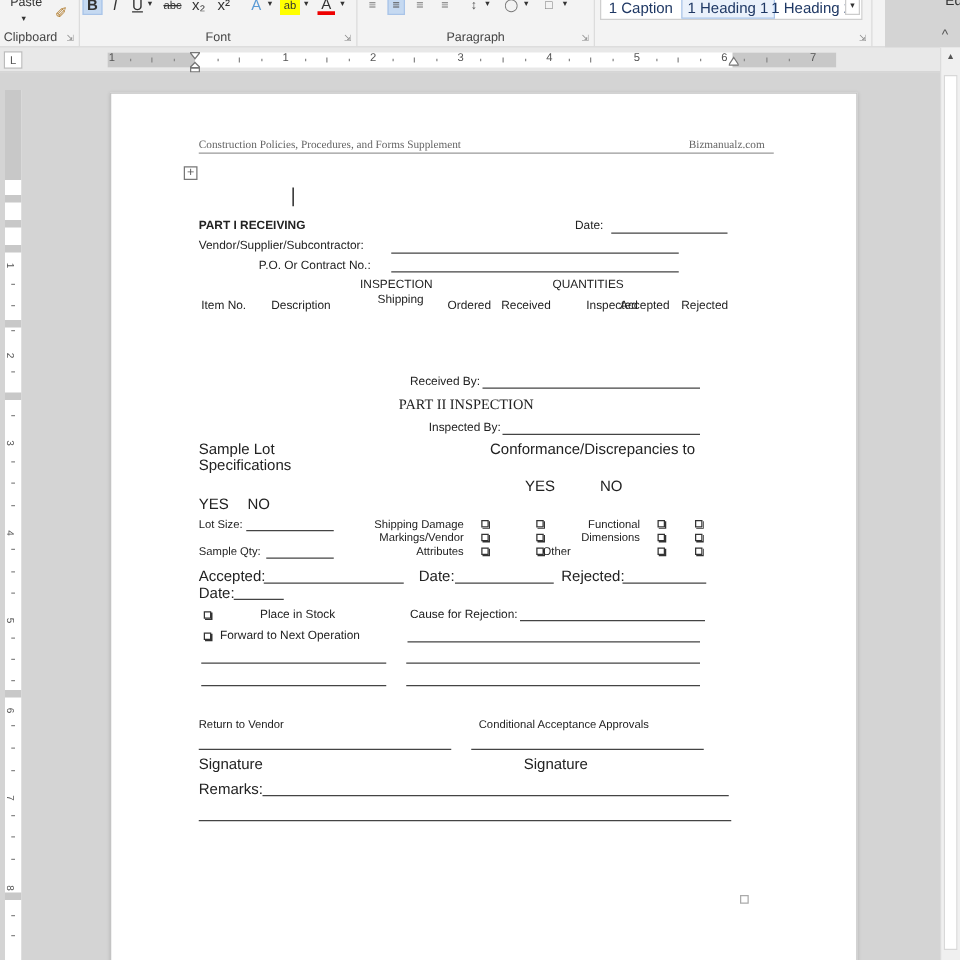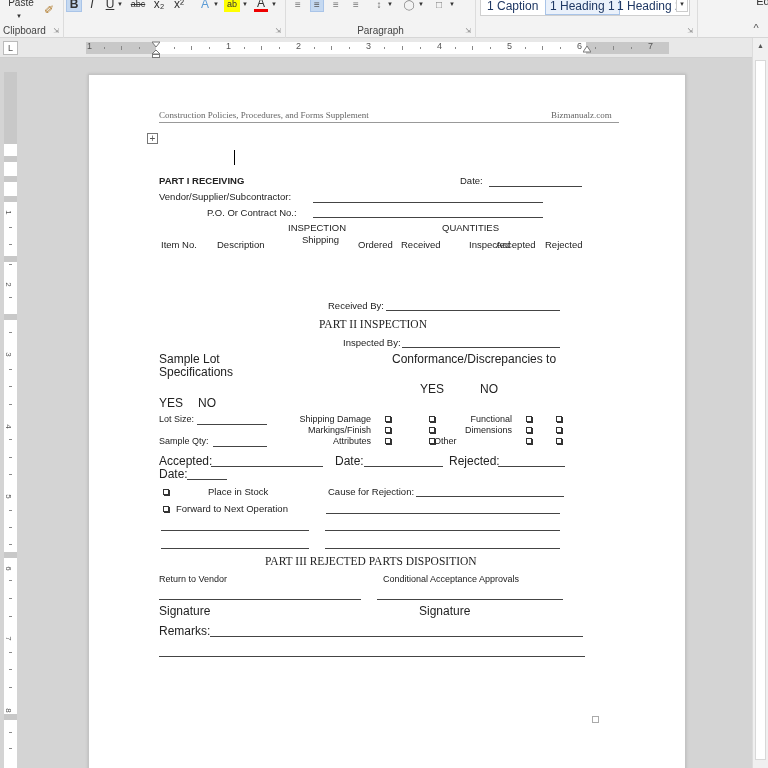--- a/index.html
+++ b/index.html
@@ -1,19 +1,19 @@
 <!DOCTYPE html>
 <html><head>
 <meta charset="utf-8">
 <style>
   * { box-sizing: border-box; margin: 0; padding: 0; }
   html, body { width: 768px; height: 768px; overflow: hidden; background: #d4d4d4; font-family: "Liberation Sans", sans-serif; }
 
   
-  .ribbon { position: absolute; left: 0; top: 0; width: 768px; height: 38px; background: #f3f3f3; border-bottom: 1px solid #d6d6d6; }
+  .ribbon { position: absolute; left: 0; top: 0; width: 708px; height: 38px; background: #f3f3f3; border-bottom: 1px solid #d6d6d6; }
   .grp { position: absolute; top: 0; height: 38px; border-right: 1px solid #dcdcdc; }
   .grp-label { position: absolute; bottom: 2px; left: 0; right: 0; text-align: center; font-size: 10px; color: #444; }
   .grp-launcher { position: absolute; bottom: 3px; right: 4px; font-size: 7px; color: #888; }
   .rb { position: absolute; top: -4px; height: 16px; font-size: 12px; color: #333; display: flex; align-items: center; justify-content: center; }
   .rb.sel { background: #c5d9f1; border: 1px solid #a9c4e8; }
   .styles-box { position: absolute; left: 480px; top: -4px; width: 210px; height: 20px; background: #fff; border: 1px solid #cfcfcf; }
   .style-item { position: absolute; top: 0; height: 18px; font-size: 12px; color: #1f3864; display: flex; align-items: center; padding: 0 4px; }
   .style-item.sel { border: 1px solid #a9c4e8; background: #eaf1fb; }
 
   
@@ -66,20 +66,21 @@
     <div class="rb" style="left:52px;width:8px;font-size:6px;">▼</div>
     <div class="rb" style="left:64px;width:20px;font-size:9px;text-decoration:line-through;">abc</div>
     <div class="rb" style="left:88px;width:14px;">x₂</div>
     <div class="rb" style="left:108px;width:14px;">x²</div>
     <div class="rb" style="left:134px;width:14px;color:#5b9bd5;">A</div>
     <div class="rb" style="left:148px;width:8px;font-size:6px;">▼</div>
     <div class="rb" style="left:160px;width:16px;background:#ffff00;color:#333;font-size:9px;">ab</div>
     <div class="rb" style="left:177px;width:8px;font-size:6px;">▼</div>
     <div class="rb" style="left:190px;width:14px;color:#333;border-bottom:3px solid #e00;">A</div>
     <div class="rb" style="left:206px;width:8px;font-size:6px;">▼</div>
+    <div class="grp-label">Font</div>
     <div class="grp-launcher">⇲</div>
   </div>
 
   <div class="grp" style="left:286px;width:190px;">
     <div class="rb" style="left:6px;width:12px;font-size:10px;color:#777;">≡</div>
     <div class="rb sel" style="left:24px;width:14px;font-size:10px;color:#555;">≡</div>
     <div class="rb" style="left:44px;width:12px;font-size:10px;color:#777;">≡</div>
     <div class="rb" style="left:64px;width:12px;font-size:10px;color:#777;">≡</div>
     <div class="rb" style="left:86px;width:14px;font-size:10px;color:#555;">↕</div>
     <div class="rb" style="left:100px;width:8px;font-size:6px;">▼</div>
@@ -249,21 +250,21 @@
 
   <div class="abs sans" style="left:70px;top:321px;font-size:12px;">YES</div>
   <div class="abs sans" style="left:109px;top:321px;font-size:12px;">NO</div>
 
   <div class="abs sans" style="left:70px;top:339px;font-size:9px;">Lot Size:</div>
   <div class="line" style="left:108px;top:349px;width:70px;"></div>
   <div class="abs sans" style="left:70px;top:361px;font-size:9px;">Sample Qty:</div>
   <div class="line" style="left:124px;top:371px;width:54px;"></div>
 
   <div class="abs sans" style="left:180px;top:339px;width:102px;text-align:right;font-size:9px;">Shipping Damage</div>
-  <div class="abs sans" style="left:180px;top:350px;width:102px;text-align:right;font-size:9px;">Markings/Finish</div>
+  <div class="abs sans" style="left:180px;top:350px;width:102px;text-align:right;font-size:9px;">Markings/Vendor</div>
   <div class="abs sans" style="left:180px;top:361px;width:102px;text-align:right;font-size:9px;">Attributes</div>
   <div class="cb" style="left:296px;top:341px;"></div>
   <div class="cb" style="left:296px;top:352px;"></div>
   <div class="cb" style="left:296px;top:363px;"></div>
   <div class="cb" style="left:340px;top:341px;"></div>
   <div class="cb" style="left:340px;top:352px;"></div>
   <div class="cb" style="left:340px;top:363px;"></div>
 
   <div class="abs sans" style="left:345px;top:339px;width:78px;text-align:right;font-size:9px;">Functional</div>
   <div class="abs sans" style="left:345px;top:350px;width:78px;text-align:right;font-size:9px;">Dimensions</div>
@@ -291,21 +292,20 @@
 
   <div class="cb" style="left:74px;top:431px;"></div>
   <div class="abs sans" style="left:87px;top:428px;font-size:9.5px;">Forward to Next Operation</div>
   <div class="line" style="left:237px;top:438px;width:234px;"></div>
 
   <div class="line" style="left:72px;top:455px;width:148px;"></div>
   <div class="line" style="left:236px;top:455px;width:235px;"></div>
   <div class="line" style="left:72px;top:473px;width:148px;"></div>
   <div class="line" style="left:236px;top:473px;width:235px;"></div>
 
-  <div class="abs serif" style="left:176px;top:480px;font-size:11.5px;">PART III REJECTED PARTS DISPOSITION</div>
   <div class="abs sans" style="left:70px;top:499px;font-size:9px;">Return to Vendor</div>
   <div class="abs sans" style="left:294px;top:499px;font-size:9px;">Conditional Acceptance Approvals</div>
   <div class="line" style="left:70px;top:524px;width:202px;"></div>
   <div class="line" style="left:288px;top:524px;width:186px;"></div>
   <div class="abs sans" style="left:70px;top:529px;font-size:12px;">Signature</div>
   <div class="abs sans" style="left:330px;top:529px;font-size:12px;">Signature</div>
   <div class="abs sans" style="left:70px;top:549px;font-size:12px;">Remarks:</div>
   <div class="line" style="left:121px;top:561px;width:373px;"></div>
   <div class="line" style="left:70px;top:581px;width:426px;"></div>
 

